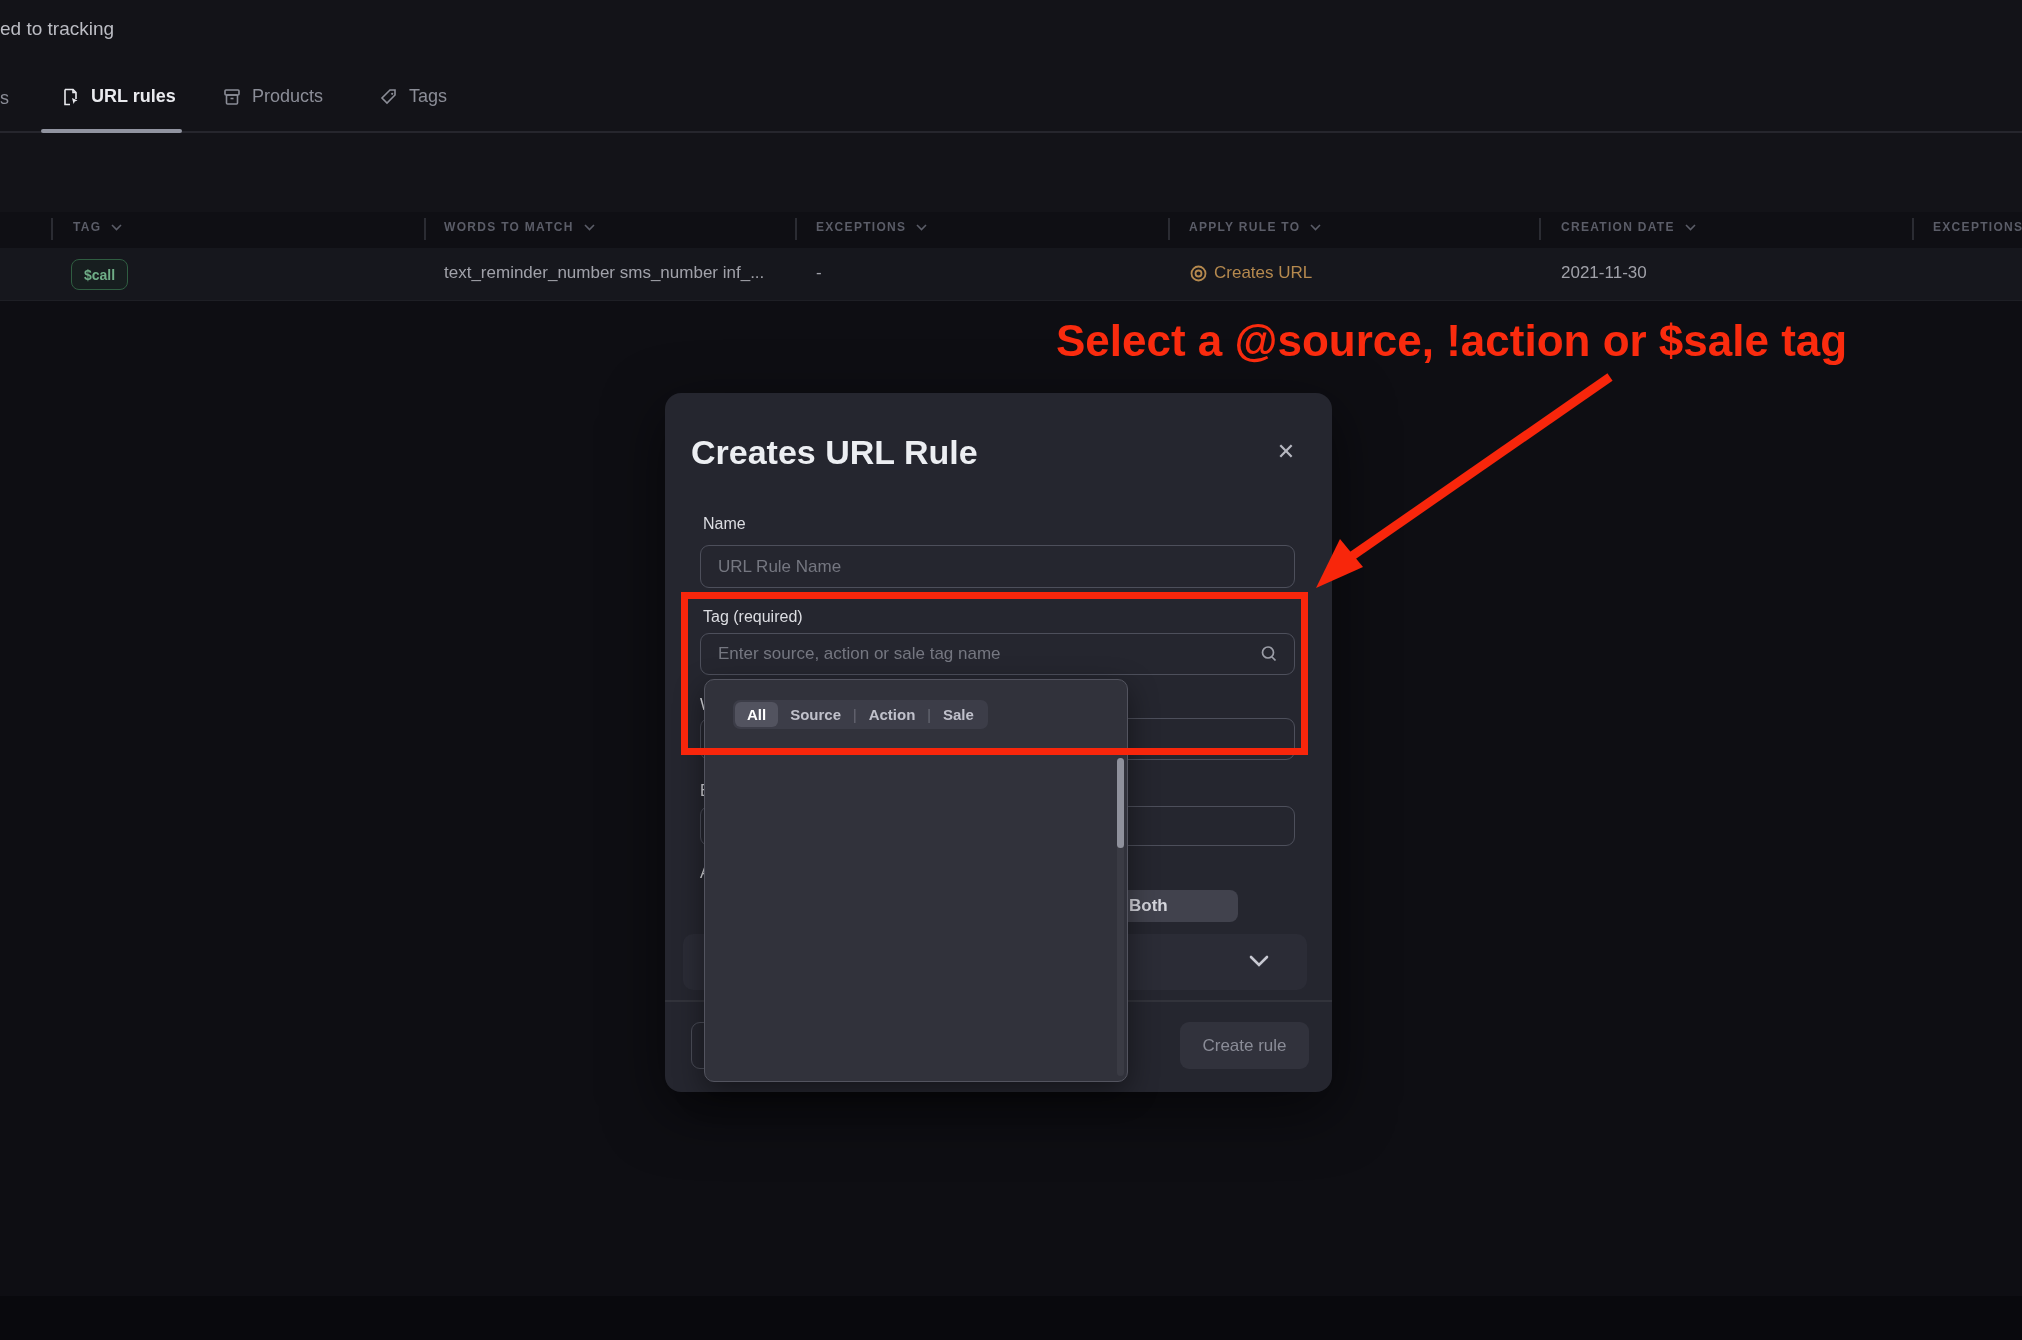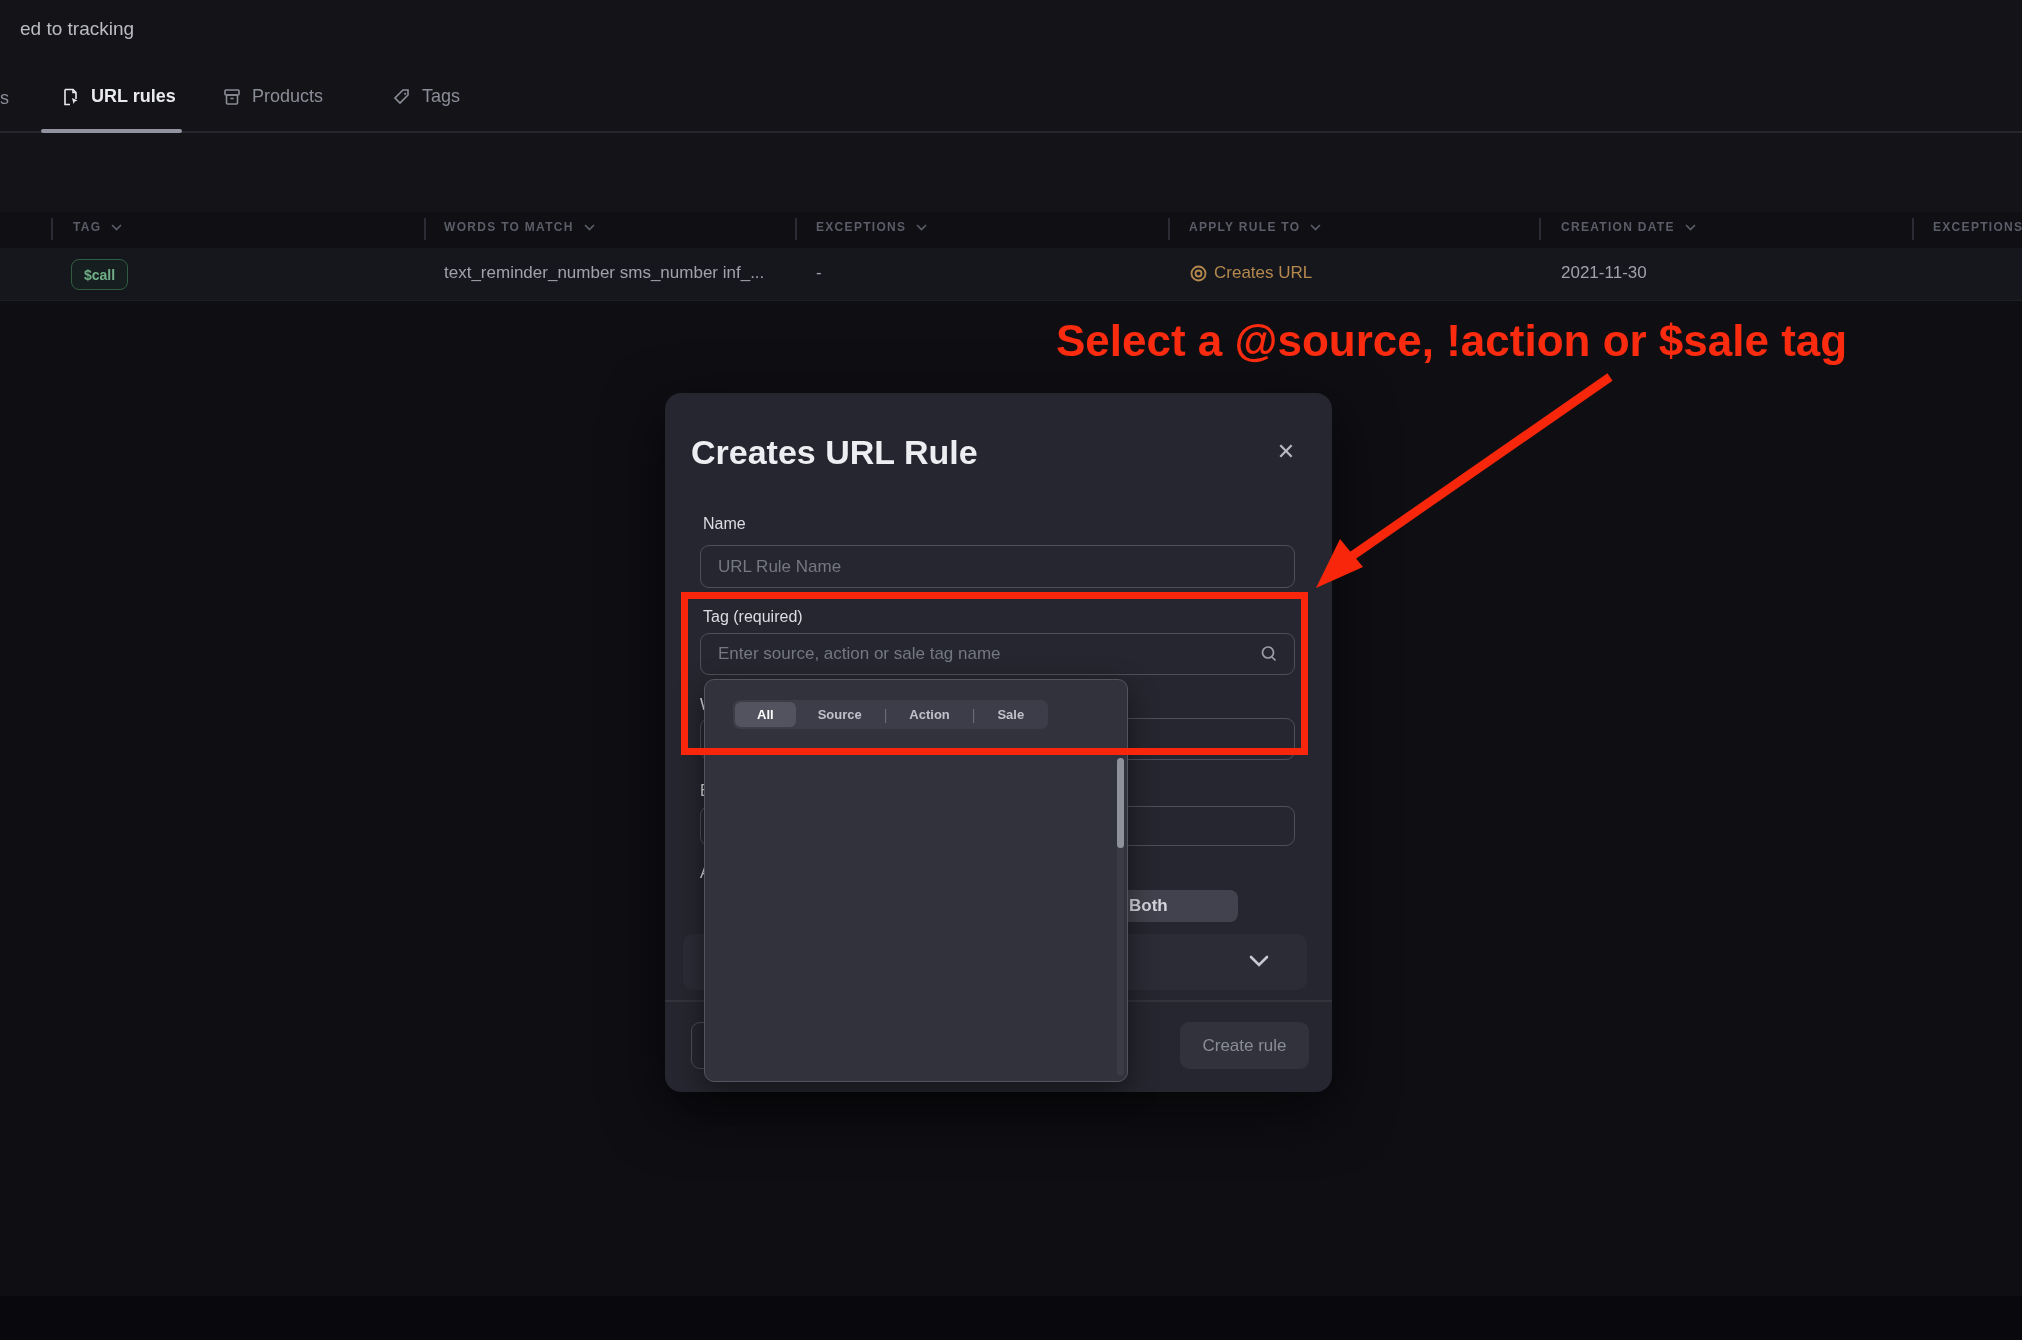--- a/index.html
+++ b/index.html
@@ -6,21 +6,21 @@
   html,body { background:#0b0b0f; }
   body { font-family:"Liberation Sans","DejaVu Sans",sans-serif; }
   .stage {
     position:relative; width:2022px; height:1340px;
     background:#0e0e13; overflow:hidden;
   }
   .abs { position:absolute; }
 
   
   .top-area { left:0; top:0; width:2022px; height:301px; background:#131318; }
-  .crumb-fragment { left:0; top:18px; font-size:19px; color:#bcbdc4;padding-left:20px; }
+  .crumb-fragment { left:0; top:18px; font-size:19px; color:#bcbdc4; }
   .tabs-row { left:0; top:80px; width:1634px; height:53px; }
   .tab { display:flex; align-items:center; gap:10px; position:absolute; top:6px;
          font-size:18px; color:#8b8d97; cursor:pointer; }
   .tab.active { color:#e9eaee; font-weight:bold; }
   .tab-fragment { left:0; top:88px; font-size:18px; color:#8b8d97; }
   .tabs-divider { left:0; top:131px; width:2022px; height:2px; background:#26262d; }
   .tab-underline { left:41px; top:129px; width:141px; height:4px; background:#9194a0; border-radius:2px; }
   .ticon { width:20px; height:20px; flex:0 0 auto; }
 
   
@@ -63,22 +63,22 @@
   .create-btn { position:absolute; left:515px; top:629px; width:129px; height:47px;
                 background:#31323c; border-radius:9px; color:#8a8c97; font-size:17px;
                 display:flex; align-items:center; justify-content:center; cursor:pointer; }
 
   
   .dd-panel { position:absolute; left:39px; top:286px; width:424px; height:403px;
               background:#31327 ; background:#31323b; border:1.5px solid #53545f; border-radius:10px;
               box-shadow:0 10px 30px rgba(0,0,0,.45); overflow:hidden; }
   .dd-tabs { position:absolute; left:28px; top:20px; height:29px; display:flex; align-items:center;
              background:#3c3d48; border-radius:7px; padding:0 2px; }
-  .dd-tab { padding:0 22px; height:25px; display:flex; align-items:center;
-            font-size:13px; font-weight:bold; color:#c0c1cb; cursor:pointer; white-space:nowrap; }
+  .dd-tab { padding:0 12px; height:25px; display:flex; align-items:center;
+            font-size:15px; font-weight:bold; color:#c0c1cb; cursor:pointer; white-space:nowrap; }
   .dd-tab.active { background:#52535f; border-radius:6px; color:#ffffff; height:25px; }
   .dd-pipe { color:#6a6b76; font-size:14px; }
   .dd-list { position:absolute; left:29px; top:84px; width:372px; display:flex; flex-direction:column; gap:21px; }
   .dd-item { font-size:17.5px; font-weight:bold; line-height:26px; overflow-wrap:break-word; cursor:pointer; }
   .c-source { color:#7aa9ee; }
   .c-product { color:#7fe3a8; }
   .dd-scroll-track { position:absolute; right:3px; top:78px; width:7px; height:318px; background:#3a3b44; border-radius:4px; }
   .dd-scroll-thumb { position:absolute; right:3px; top:78px; width:7px; height:90px; background:#8f919c; border-radius:4px; cursor:grab; }
 
   
@@ -112,21 +112,21 @@
       <span>URL rules</span>
     </div>
     <div class="tab" style="left:222px;">
       <svg class="ticon" viewBox="0 0 20 20" fill="none" stroke="#8b8d97" stroke-width="1.6">
         <rect x="3" y="3" width="14" height="5" rx="1"></rect>
           <rect x="4.5" y="8" width="11" height="9" rx="1"></rect>
           <path d="M8.5 11.5h3"></path>
       </svg>
       <span>Products</span>
     </div>
-    <div class="tab" style="left:392px;">
+    <div class="tab" style="left:379px;">
       <svg class="ticon" viewBox="0 0 20 20" fill="none" stroke="#8b8d97" stroke-width="1.6">
         <path d="M11 3h5v5l-8 8-5-5z"></path>
           <circle cx="13.2" cy="6.8" r="1.1" fill="#8b8d97" stroke="none"></circle>
       </svg>
       <span>Tags</span>
     </div>
   </div>
   <div class="abs tabs-divider"></div>
   <div class="abs tab-underline"></div>
 

